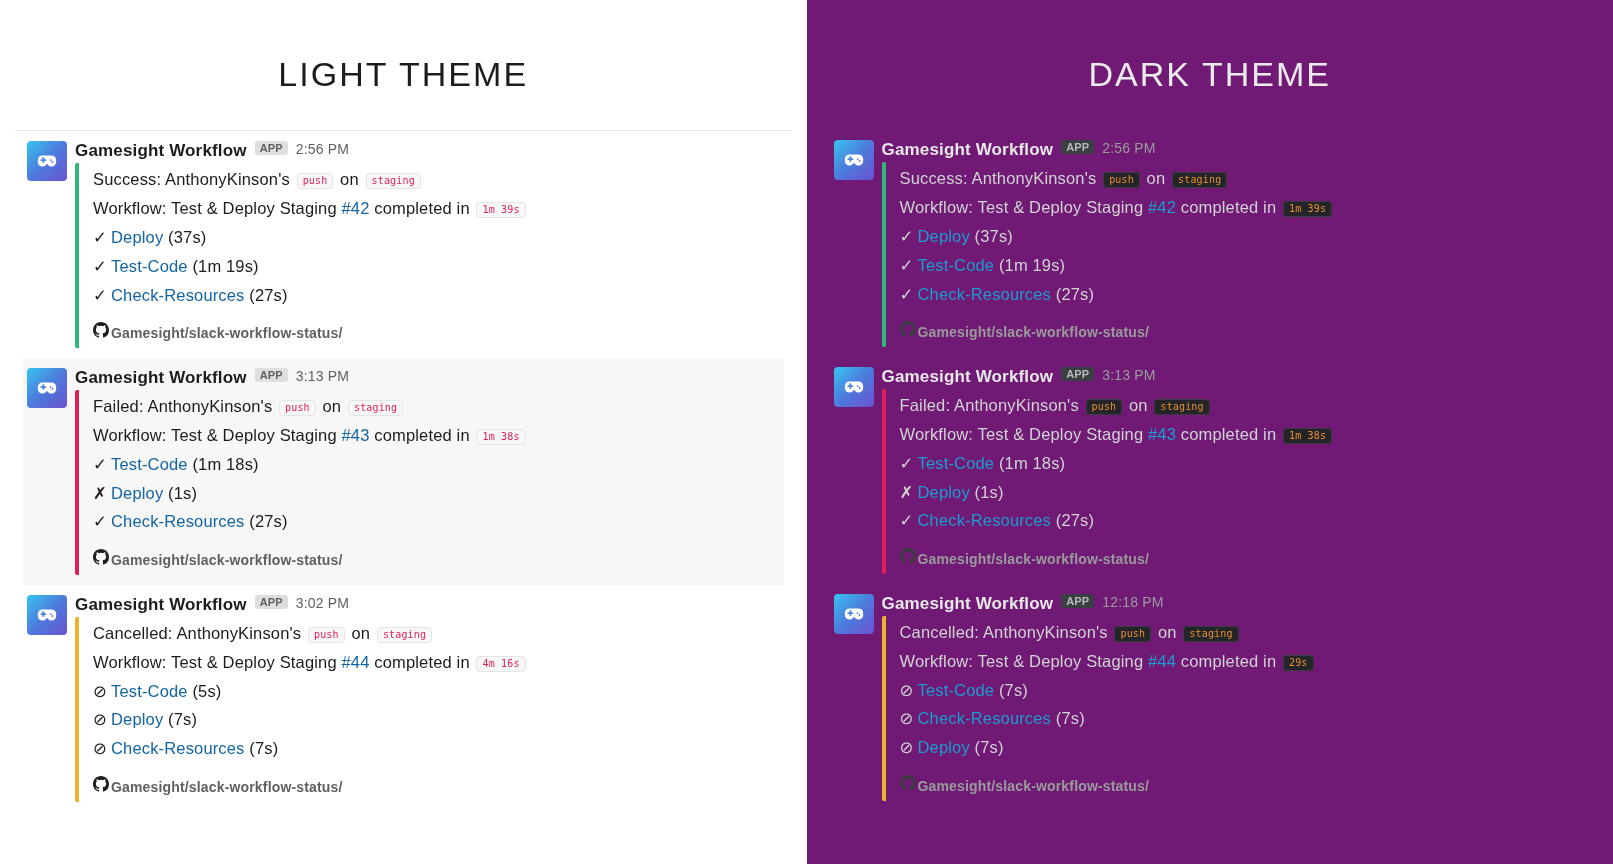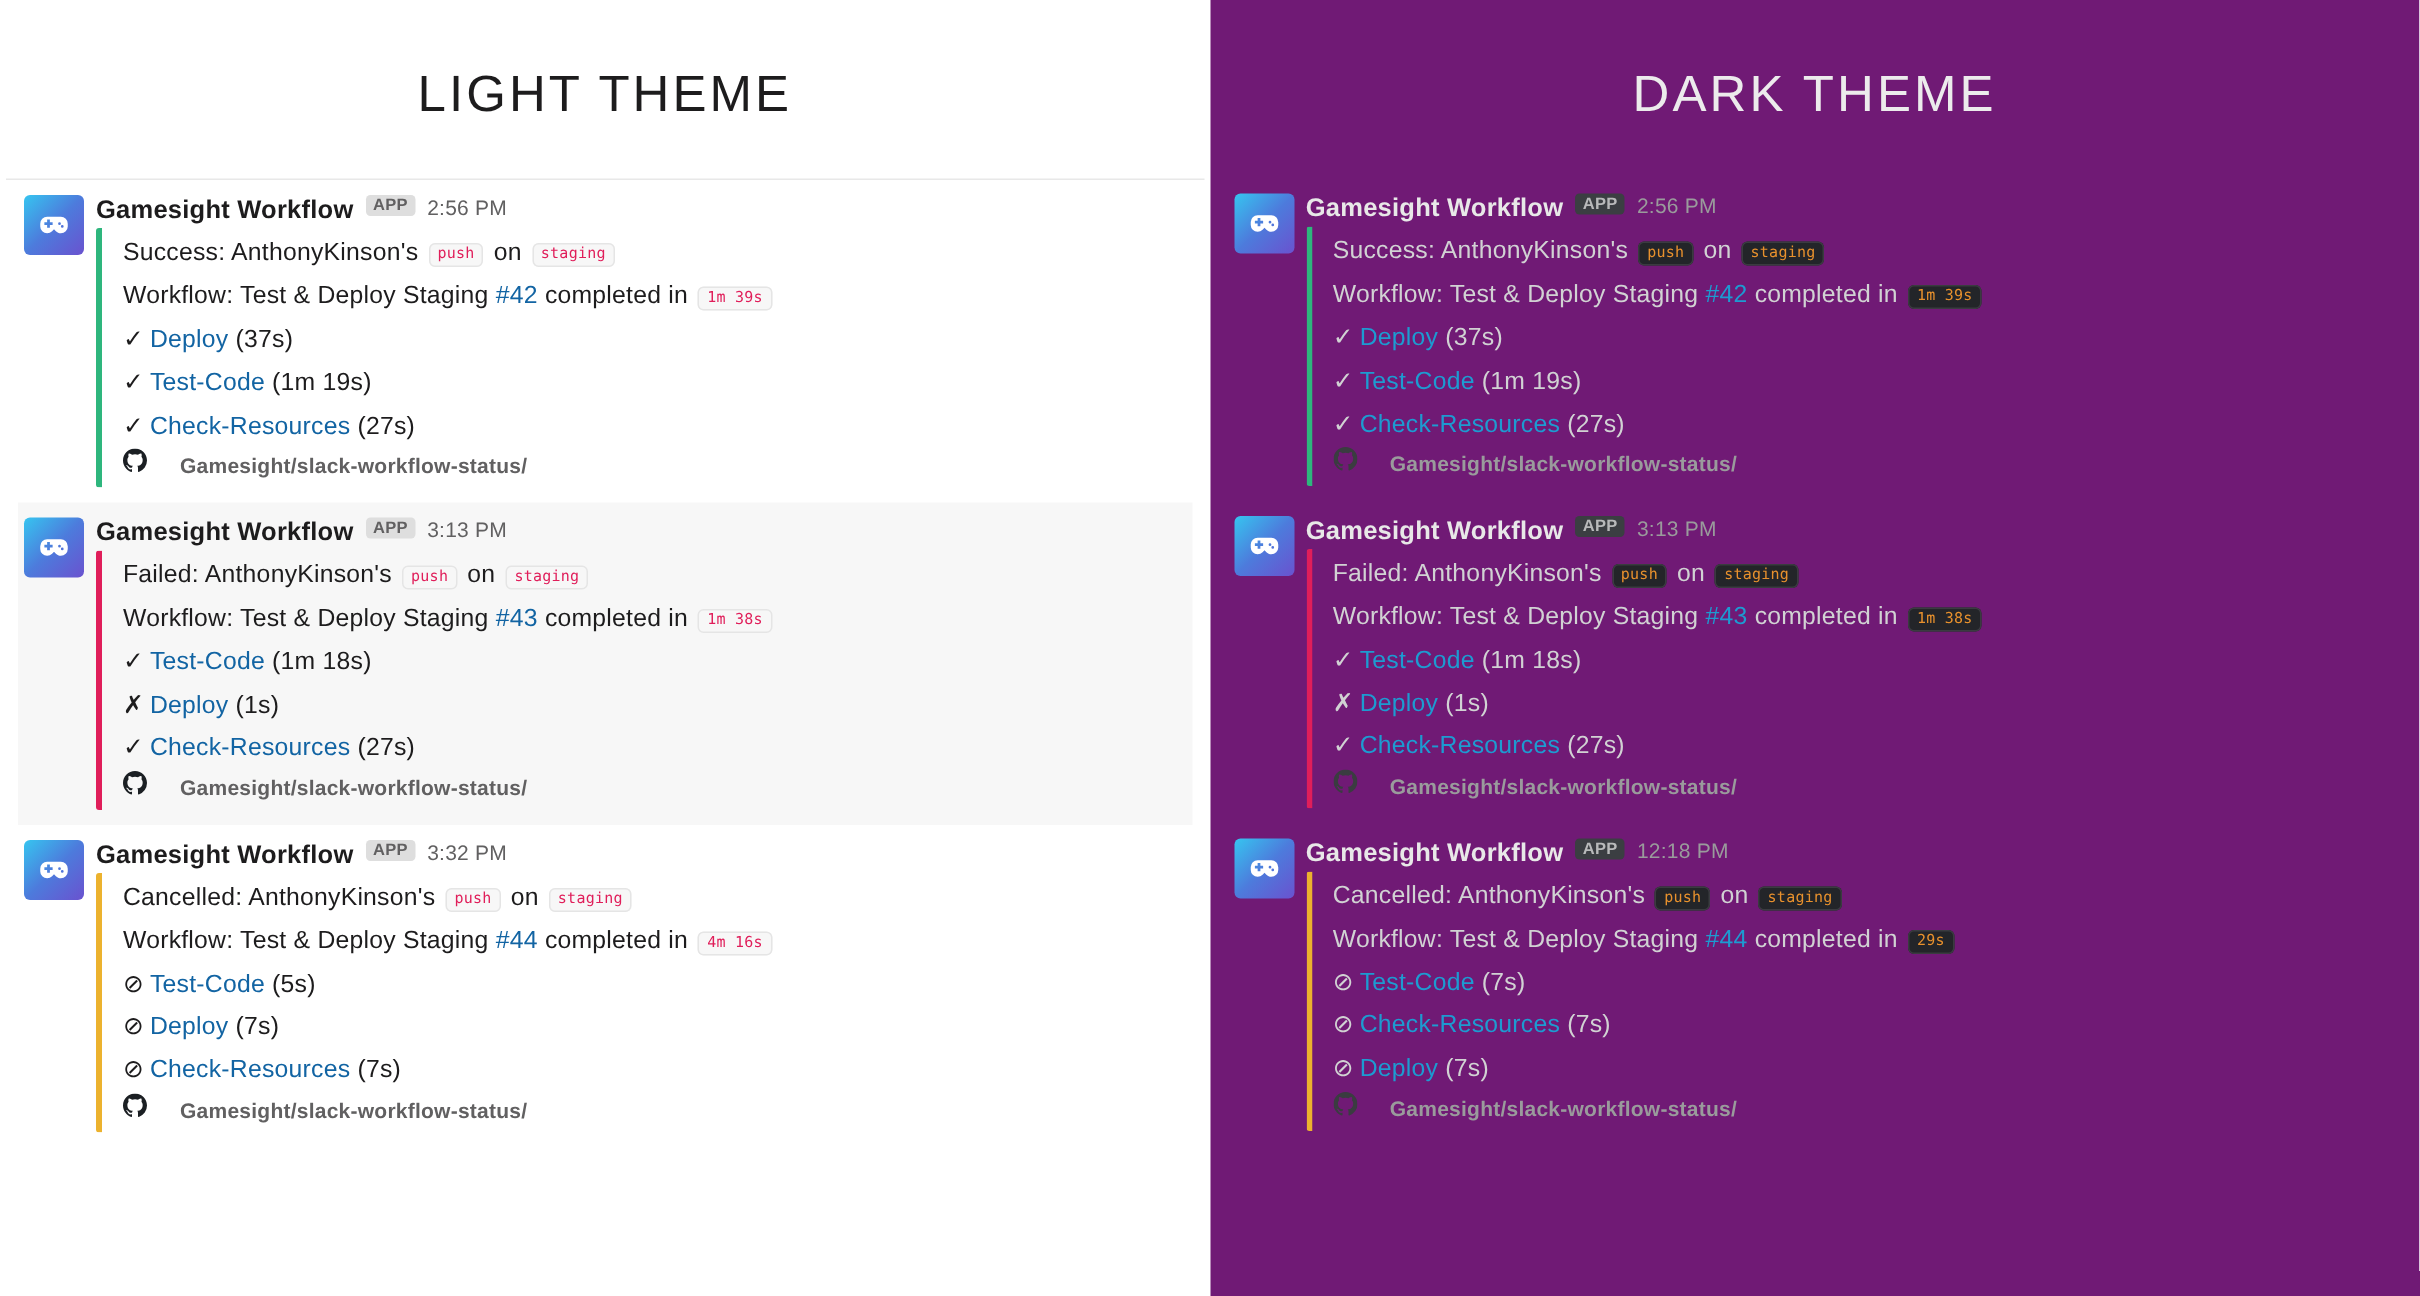--- a/index.html
+++ b/index.html
@@ -3,21 +3,21 @@
 <meta charset="utf-8">
 <style>
   * { box-sizing: border-box; margin: 0; padding: 0; }
   body {
     font-family: -apple-system, BlinkMacSystemFont, "Segoe UI", "Helvetica Neue", Arial, sans-serif;
     display: flex;
     width: 1613px;
     height: 864px;
     letter-spacing: .01em;
   }
-  .panel { flex: 1; padding: 4px; overflow: hidden; }
+  .panel { flex: 1; padding: 15px; overflow: hidden; }
   .panel.light { background: #fff; color: #1d1c1d; }
   .panel.dark  { background: #701a75; color: #d1d2d3; }
   .panel-title {
     text-align: center;
     font-weight: 400;
     font-size: 34px;
     letter-spacing: 0.06em;
     padding: 40px 0 36px;
   }
   .light .panel-title { color: #1d1c1d; }
@@ -87,23 +87,23 @@
     flex-wrap: wrap;
     column-gap: 36px;
     max-width: 640px;
   }
   .job { white-space: nowrap; flex: 0 0 48%; }
   .job .icon { display: inline-block; width: 14px; text-align: center; margin-right: 4px; font-weight: 400;}
   .light .job .dur { color: #1d1c1d; }
   .dark  .job .dur { color: #d1d2d3; }
 
   .footer {
-    display: flex; align-items: center; gap: 22px;
+    display: flex; align-items: center; gap: 2px;
     font-size: 14px; font-weight: 600;
-    margin-top: 0;
+    margin-top: 12px;
   }
   .light .footer { color: #616061; }
   .dark  .footer { color: #9a9b9c; }
   .gh-icon {
     width: 16px; height: 16px; flex-shrink: 0;
   }
   .light .gh-icon path { fill: #1b1f23; }
   .dark  .gh-icon path { fill: #3a3c40; }
   .divider { border-top: 1px solid #e8e8e8; margin: 0 0; }
 </style>
@@ -175,21 +175,21 @@
       <div class="msg">
         <div class="avatar">
           <svg viewBox="0 0 24 24">
             <path d="M7 6h10a5 5 0 0 1 5 5v2a5 5 0 0 1-5 5c-1.4 0-2.7-.6-3.6-1.5L12 15l-1.4 1.5A5 5 0 0 1 7 18a5 5 0 0 1-5-5v-2a5 5 0 0 1 5-5zm0 4H5v2h2v2h2v-2h2v-2H9V8H7v2zm9 0a1 1 0 1 0 0 2 1 1 0 0 0 0-2zm2 2a1 1 0 1 0 0 2 1 1 0 0 0 0-2z"></path>
           </svg>
         </div>
         <div class="msg-body">
           <div class="msg-head">
             <span class="sender">Gamesight Workflow</span>
             <span class="app-badge">APP</span>
-            <span class="ts">3:32 PM</span>
+            <span class="ts">3:02 PM</span>
           </div>
           <div class="attach yellow">
             <span class="line"><span>Cancelled:</span> <span>AnthonyKinson's</span> <span class="tok">push</span> <span>on</span> <span class="tok">staging</span></span>
             <span class="line"><span>Workflow:</span> <span>Test &amp; Deploy Staging</span> <a href="#" class="link-num">#44</a> <span>completed in</span> <span class="tok">4m 16s</span></span>
             <div class="jobs">
               <span class="job"><span class="icon">⊘</span><a href="#" class="job-link">Test-Code</a> <span class="dur">(5s)</span></span>
               <span class="job"><span class="icon">⊘</span><a href="#" class="job-link">Deploy</a> <span class="dur">(7s)</span></span>
               <span class="job"><span class="icon">⊘</span><a href="#" class="job-link">Check-Resources</a> <span class="dur">(7s)</span></span>
             </div>
             <div class="footer">

